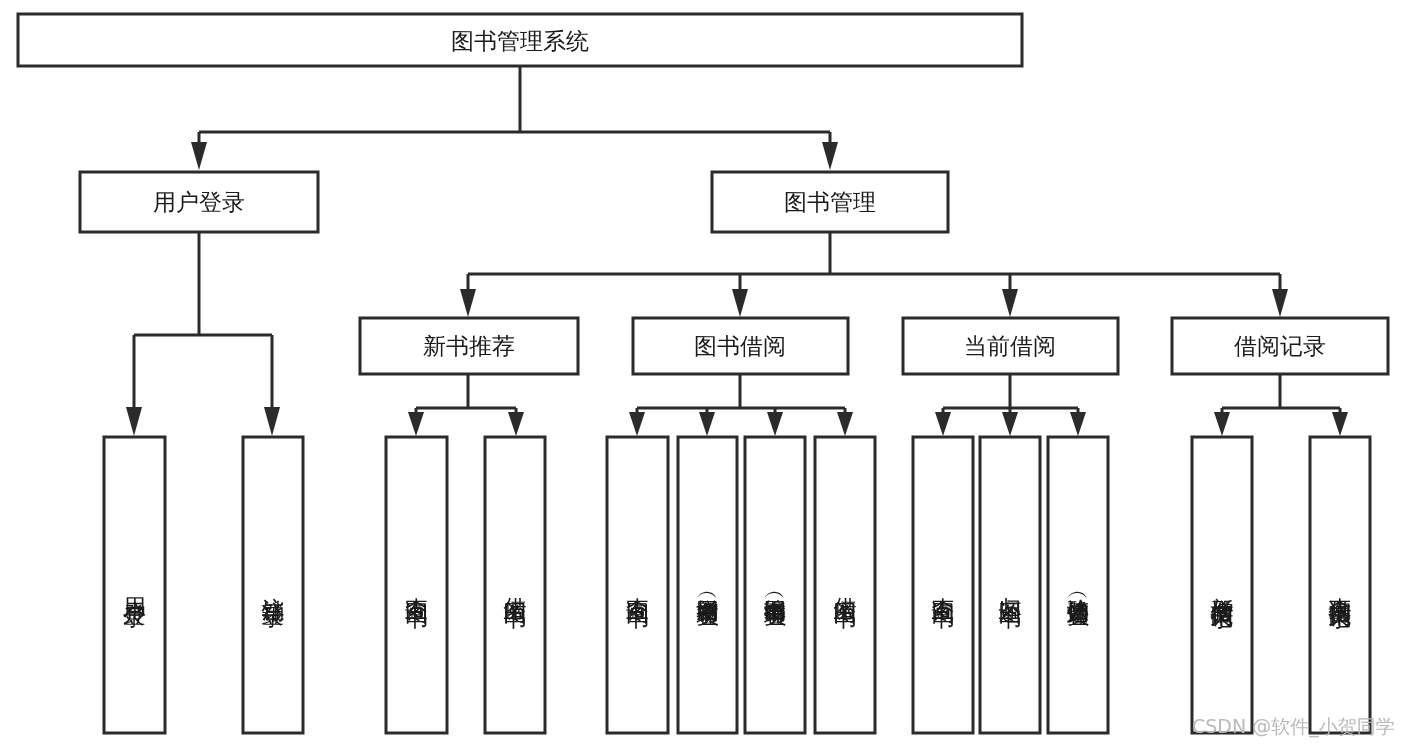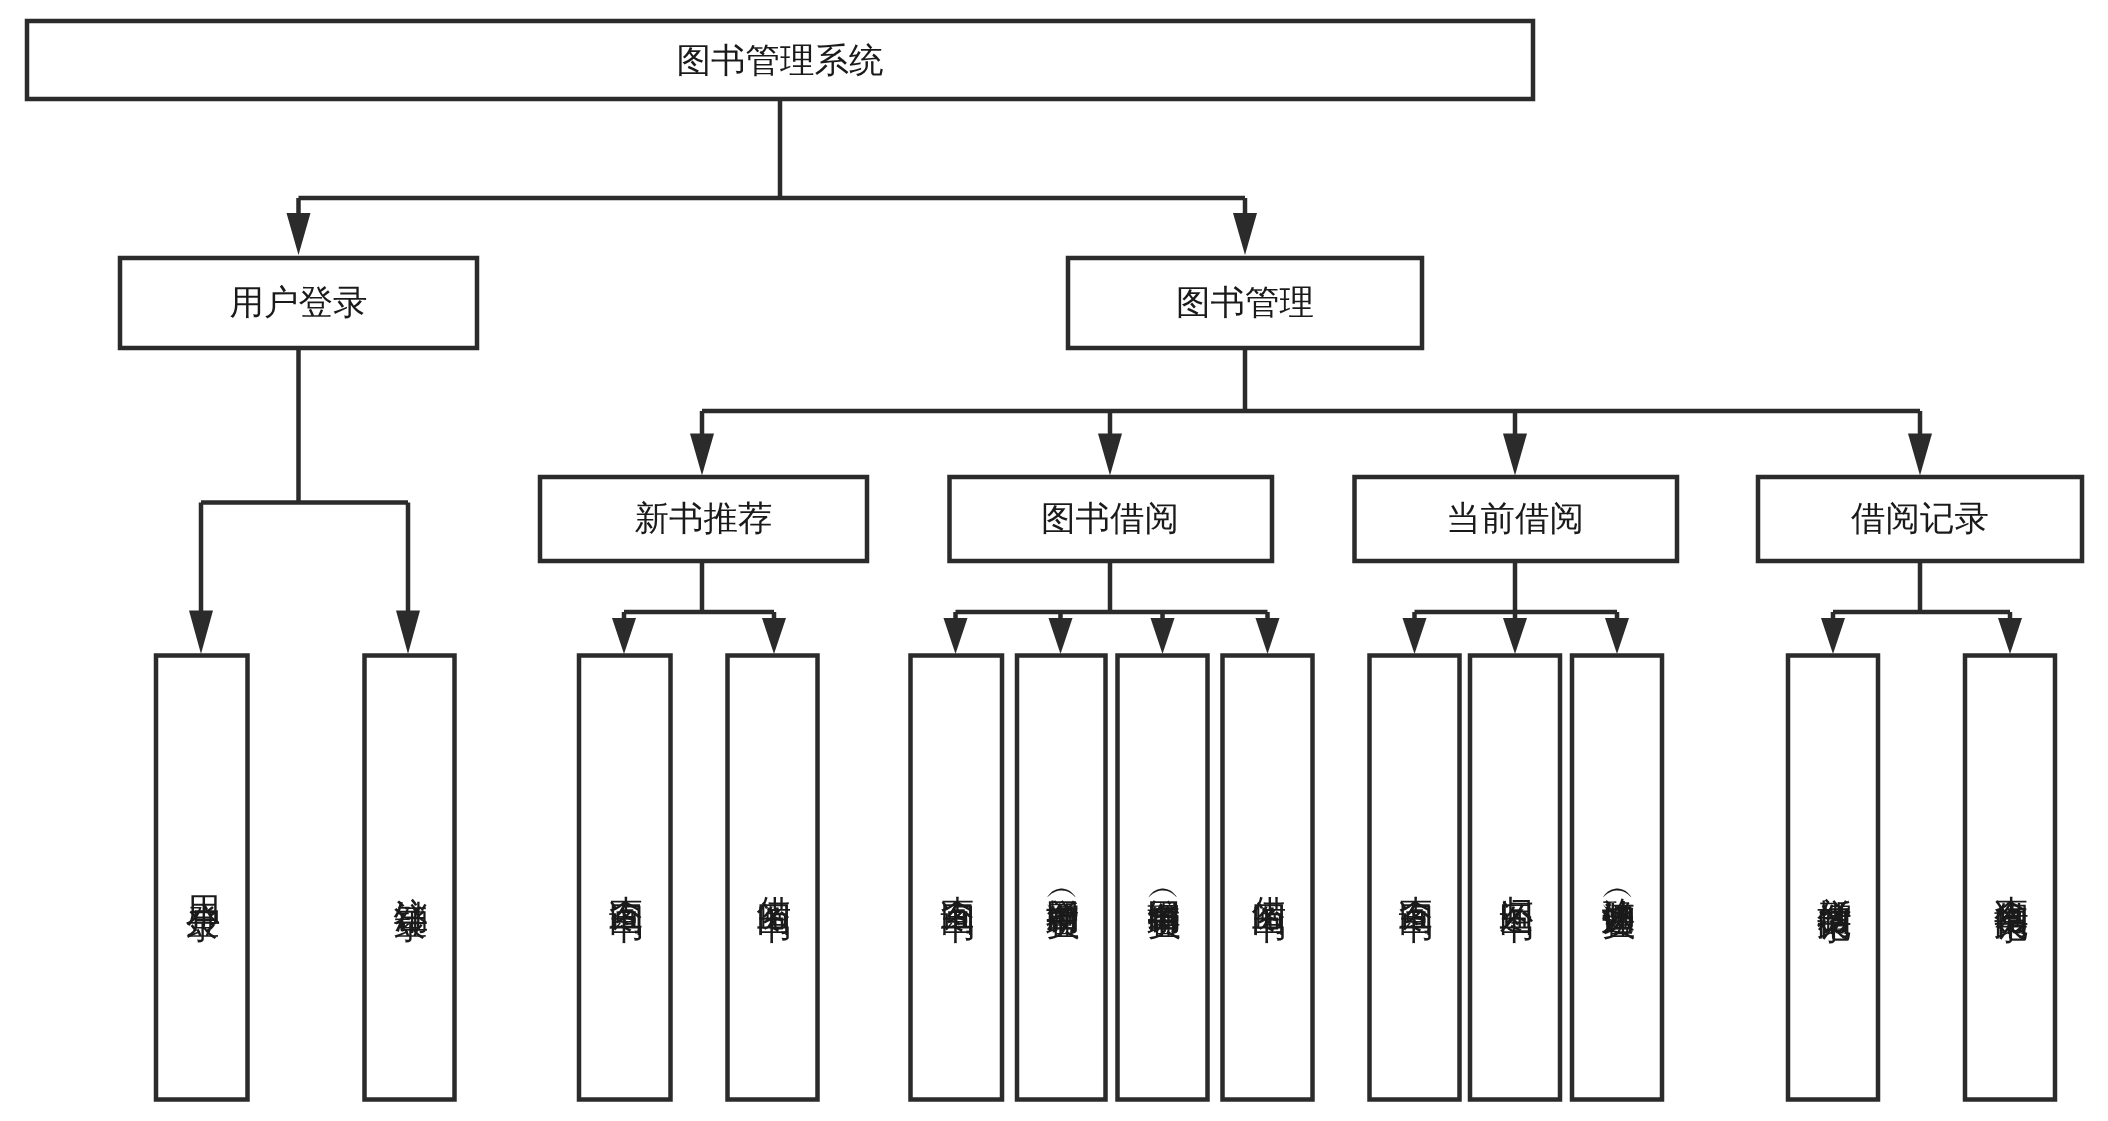--- a/index.html
+++ b/index.html
@@ -194,14 +194,15 @@
   <div class="node-label-v" style="left:607px; top:437px; width:61px; height:296px;">查询图书</div>
   <div class="node-label-v" style="left:678px; top:437px; width:59px; height:296px; font-size:22px; letter-spacing:1px;">新增图书（管理员）</div>
   <div class="node-label-v" style="left:745px; top:437px; width:60px; height:296px; font-size:22px; letter-spacing:1px;">编辑图书（管理员）</div>
   <div class="node-label-v" style="left:815px; top:437px; width:60px; height:296px;">借阅图书</div>
   <div class="node-label-v" style="left:913px; top:437px; width:60px; height:296px;">查询图书</div>
   <div class="node-label-v" style="left:980px; top:437px; width:60px; height:296px;">归还图书</div>
   <div class="node-label-v" style="left:1048px; top:437px; width:60px; height:296px; font-size:22px; letter-spacing:1px;">确认归还（管理员）</div>
   <div class="node-label-v" style="left:1192px; top:437px; width:60px; height:296px; letter-spacing:2px;">新增借阅记录</div>
   <div class="node-label-v" style="left:1310px; top:437px; width:60px; height:296px; letter-spacing:2px;">查询借阅记录</div>
 
+  <div class="watermark" style="left:1192px; top:714px;">CSDN @软件_小贺同学</div>
 
 </div>
 
 </body></html>

